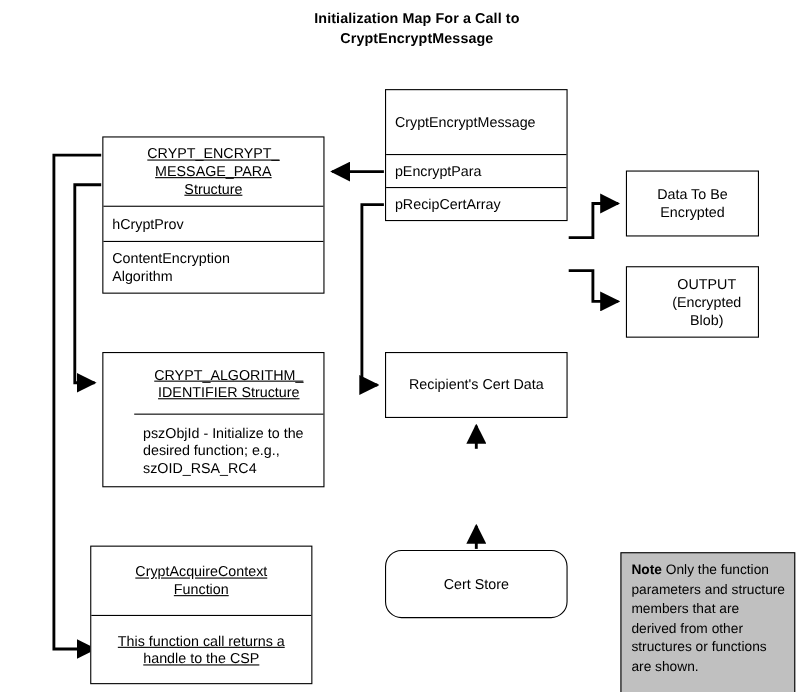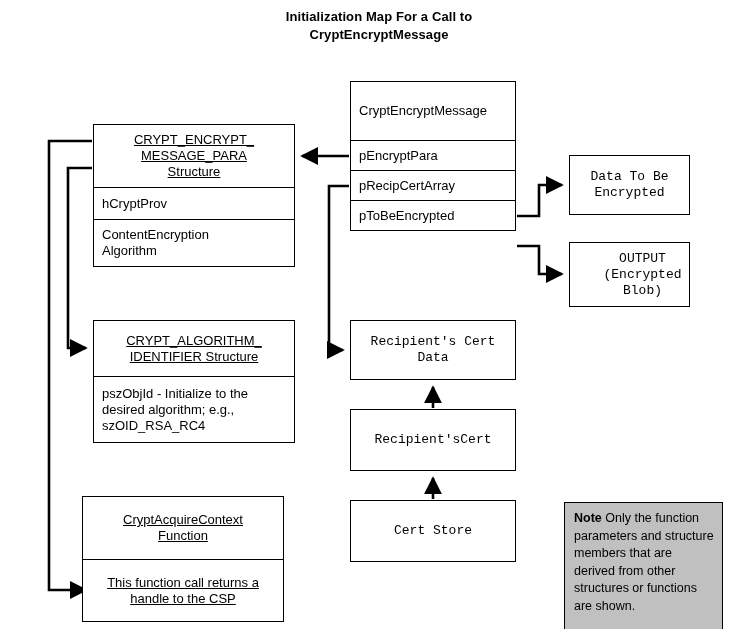--- a/index.html
+++ b/index.html
@@ -71,42 +71,41 @@
   
   #box-params      { left: 93px;  top: 124px; width: 202px; }
   #box-params .h   { height: 62px; }
   #box-params .r1  { height: 32px; }
   #box-params .r2  { height: 47px; }
 
   #box-func        { left: 350px; top: 81px;  width: 166px; }
   #box-func .h     { height: 58px; }
   #box-func .r     { height: 30px; text-align: right; }
 
-  #box-algid       { left: 93px;  top: 320px; width: 202px; }
+  #box-algid       { left: 93px;  top: 320px; width: 202px; padding-left: 28px; }
   #box-algid .h    { height: 55px; }
   #box-algid .r    { height: 66px; }
 
   #box-acquire     { left: 82px;  top: 496px; width: 202px; }
   #box-acquire .h  { height: 62px; }
   #box-acquire .r  { height: 62px; }
 
   #box-data        { left: 569px; top: 155px; width: 121px; height: 60px; }
   #box-output      { left: 569px; top: 242px; width: 121px; height: 65px; padding-left: 32px; }
   #box-certarray   { left: 350px; top: 320px; width: 166px; height: 60px; }
   #box-cert        { left: 350px; top: 409px; width: 166px; height: 62px; }
-  #box-certstore   { left: 350px; top: 500px; width: 166px; height: 62px; }
+  #box-certstore   { left: 350px; top: 500px; width: 166px; height: 62px; border-radius: 15px; }
 
   .box.single {
     display: flex;
     align-items: center;
     justify-content: center;
     text-align: center;
     padding: 0 6px;
     white-space: pre-line;
-    font-family: Liberation Mono, monospace;
   }
 
   #note-box {
     position: absolute;
     left: 564px;
     top: 502px;
     width: 159px;
     height: 136px;
     box-sizing: border-box;
     border: 1.4px solid #000000;
@@ -159,43 +158,41 @@
 Structure</div>
     <div class="cell left sep r1">hCryptProv</div>
     <div class="cell left sep r2">ContentEncryption
 Algorithm</div>
   </div>
 
   <div class="box" id="box-func">
     <div class="cell left h">CryptEncryptMessage</div>
     <div class="cell left sep r">pEncryptPara</div>
     <div class="cell left sep r">pRecipCertArray</div>
-    <div class="cell left sep r">pToBeEncrypted</div>
   </div>
 
   <div class="box" id="box-algid">
     <div class="cell center h">CRYPT_ALGORITHM_
 IDENTIFIER Structure</div>
     <div class="cell left sep r">pszObjId - Initialize  to the
-desired algorithm; e.g.,
+desired function; e.g.,
 szOID_RSA_RC4</div>
   </div>
 
   <div class="box" id="box-acquire">
     <div class="cell center h">CryptAcquireContext
 Function</div>
     <div class="cell center sep r">This function call returns a
 handle to the CSP</div>
   </div>
 
   <div class="box single" id="box-data">Data To Be
 Encrypted</div>
   <div class="box single" id="box-output">OUTPUT
 (Encrypted
 Blob)</div>
 
   <div class="box single" id="box-certarray">Recipient's Cert Data</div>
-  <div class="box single" id="box-cert">Recipient'sCert</div>
   <div class="box single" id="box-certstore">Cert Store</div>
 
   <div id="note-box"><b>Note</b><span>  Only the function parameters and structure members that are derived from other structures or functions are shown.</span></div>
 
 </div>
 
 </body></html>

